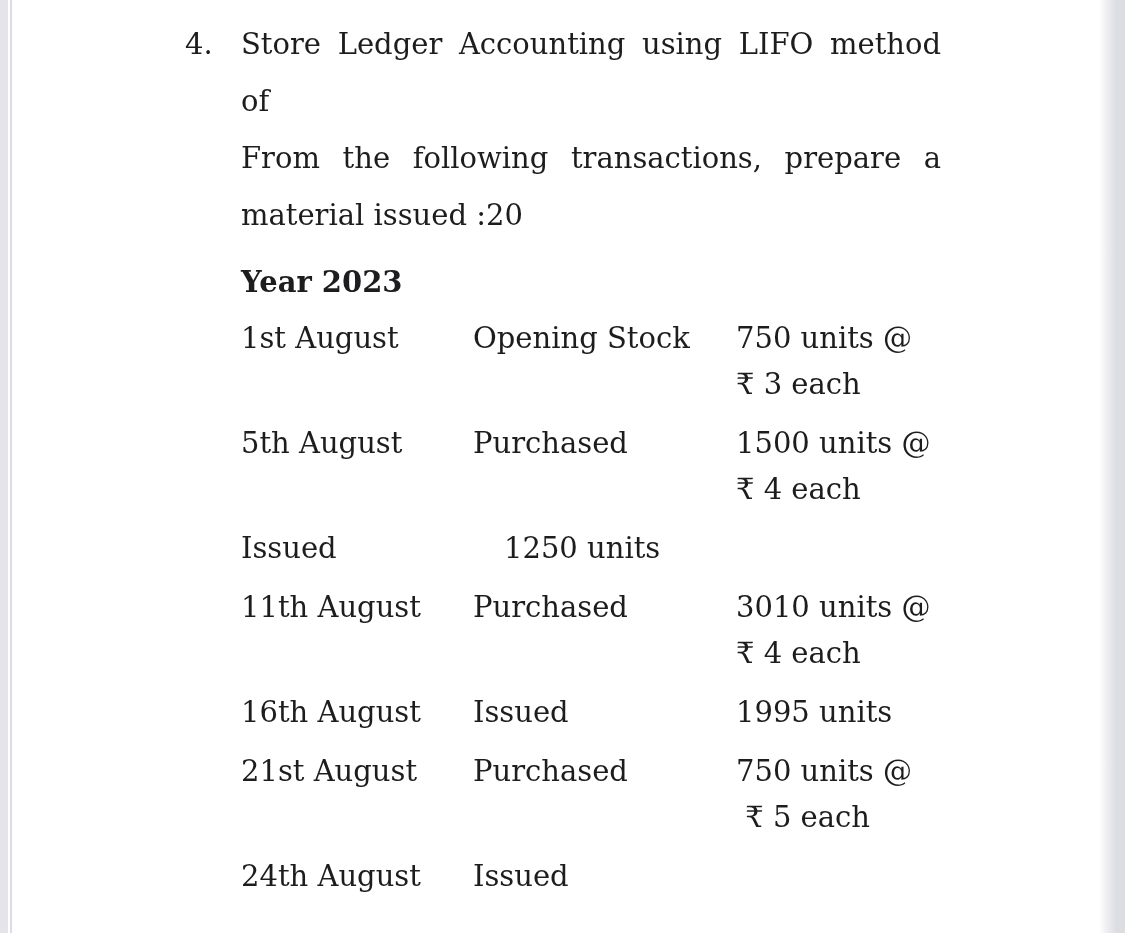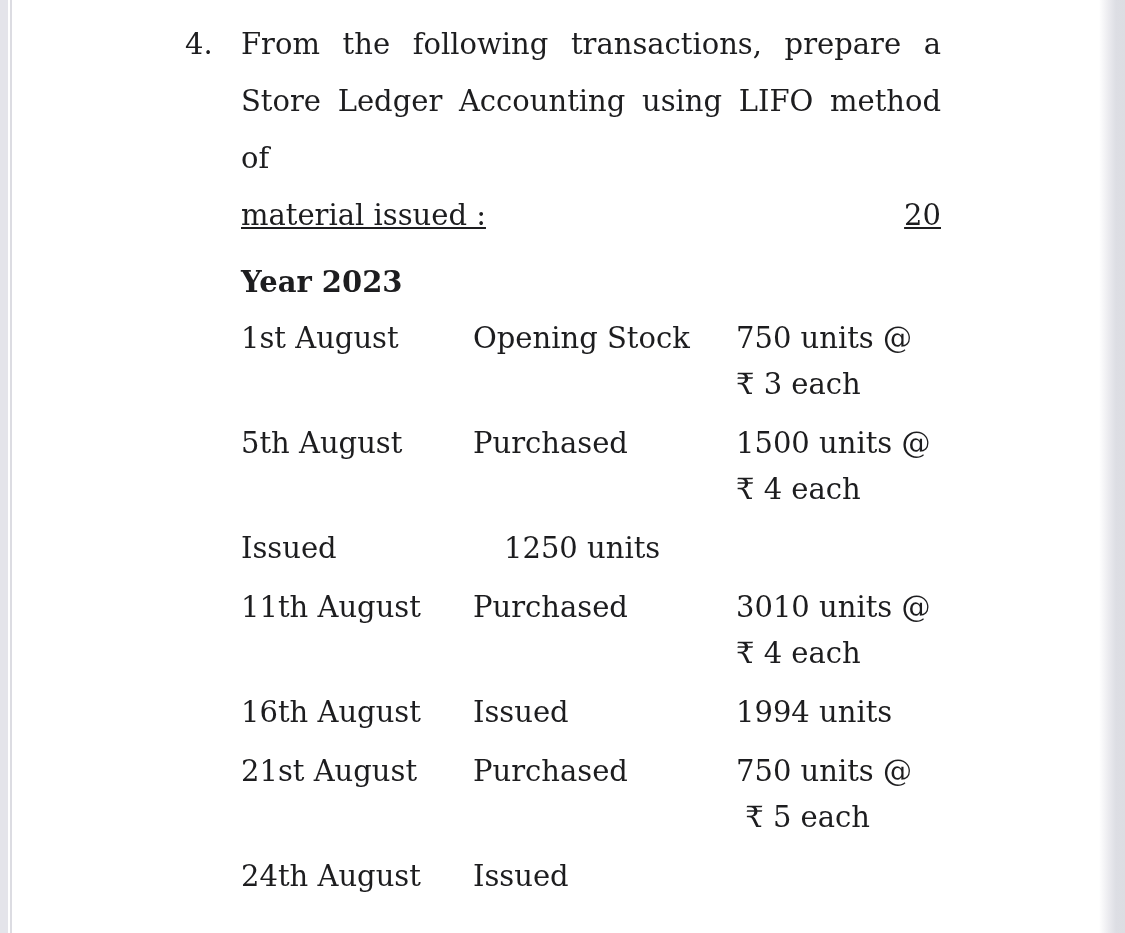--- a/index.html
+++ b/index.html
@@ -48,23 +48,21 @@
     line-height: 57px;
     white-space: nowrap;
   }
   .para-line.justified {
     text-align: justify;
     text-align-last: justify;
     white-space: normal;
   }
   .para-line.last-line {
     display: flex;
-    justify-content: space-between;
     white-space: nowrap;
-    text-decoration: underline;
   }
 
   .year-heading {
     margin-top: 10px;
     line-height: 57px;
     font-weight: bold;
   }
 
   .txn-table { margin-top: 4px; }
   .txn-row {
@@ -84,22 +82,22 @@
 
   <div class="left-gutter"></div>
   <div class="left-page-line"></div>
   <div class="right-gutter"></div>
 
   <div class="question">
     <div class="q-number">4.</div>
 
     <div class="q-body">
 
+      <div class="para-line justified">Store Ledger Accounting using LIFO method of</div>
       <div class="para-line justified">From the following transactions, prepare a</div>
-      <div class="para-line justified">Store Ledger Accounting using LIFO method of</div>
       <div class="para-line last-line">
         <span>material issued :</span>
         <span>20</span>
       </div>
 
       <div class="year-heading">Year 2023</div>
 
       <div class="txn-table">
 
         <div class="txn-row">
@@ -134,21 +132,21 @@
           <div class="col-qty">
             <div class="qty-line">3010 units @</div>
             <div class="rate-line">₹ 4 each</div>
           </div>
         </div>
 
         <div class="txn-row">
           <div class="col-date">16th August</div>
           <div class="col-action">Issued</div>
           <div class="col-qty">
-            <div class="qty-line">1994 units</div>
+            <div class="qty-line">1995 units</div>
 
           </div>
         </div>
 
         <div class="txn-row">
           <div class="col-date">21st August</div>
           <div class="col-action">Purchased</div>
           <div class="col-qty">
             <div class="qty-line">750 units @</div>
             <div class="rate-line">&nbsp;₹ 5 each</div>

